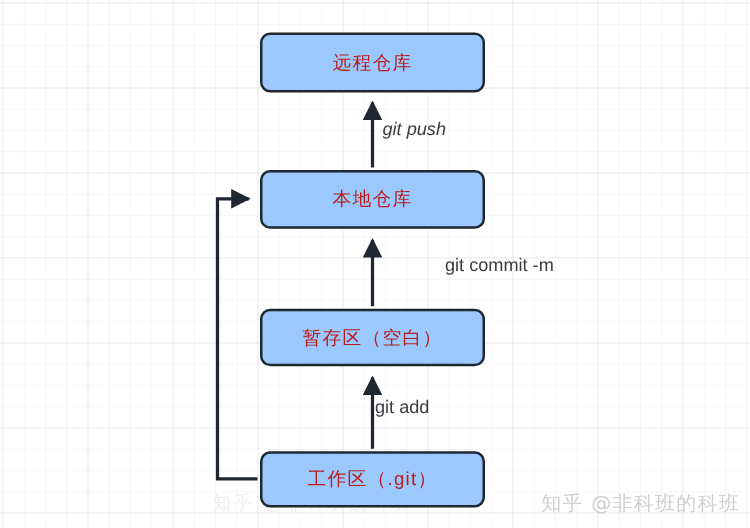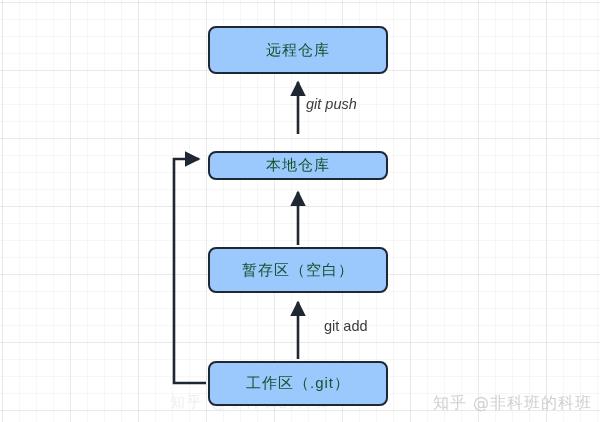--- a/index.html
+++ b/index.html
@@ -23,41 +23,41 @@
   }
   svg.layer{position:absolute;left:0;top:0;width:600px;height:422px;}
 
   .node{
     position:absolute;
     box-sizing:border-box;
     background:#9BC9FD;
     border:2px solid #1F2733;
     border-radius:8px;
     display:flex;align-items:center;justify-content:center;
-    color:#14532d;
+    color:#b91c1c;
     font-size:15px;
     letter-spacing:1px;
     white-space:nowrap;
     z-index:3;
   }
   #node-remote{left:208px;top:26px;width:180px;height:48px;}
-  #node-local {left:208px;top:136px;width:180px;height:29px;margin-top:15px;}
+  #node-local {left:208px;top:136px;width:180px;height:47px;}
   #node-stage {left:208px;top:247px;width:180px;height:46px;}
   #node-work  {left:208px;top:361px;width:180px;height:45px;}
 
   .edge-label{
     position:absolute;
     color:#3b3b3b;
     font-size:14.5px;
     white-space:nowrap;
     z-index:4;
   }
   #label-push   {left:306px;top:96px;font-style:italic;}
   #label-commit {left:356px;top:205px;}
-  #label-add    {left:324px;top:318px;}
+  #label-add    {left:300px;top:318px;}
   #label-commit-a{left:48px;top:250px;}
 
   #watermark{
     position:absolute;
     right:8px;bottom:8px;
     font-size:16px;
     color:#cfcfcf;
     letter-spacing:1px;
     white-space:nowrap;
     z-index:5;
@@ -114,20 +114,21 @@
   <div class="node" id="node-work">
     <span>工作区（.git）</span>
   </div>
 
   <div class="node" id="node-stage">
     <span>暂存区（空白）</span>
   </div>
 
   <div class="edge-label" id="label-push">git push</div>
 
+  <div class="edge-label" id="label-commit">git commit -m</div>
 
   <div class="edge-label" id="label-add">git add</div>
 
 
   <div id="watermark-ghost">知乎 @非科班的科班</div>
 
   <div id="watermark">知乎 @非科班的科班</div>
 
 </div>
 

